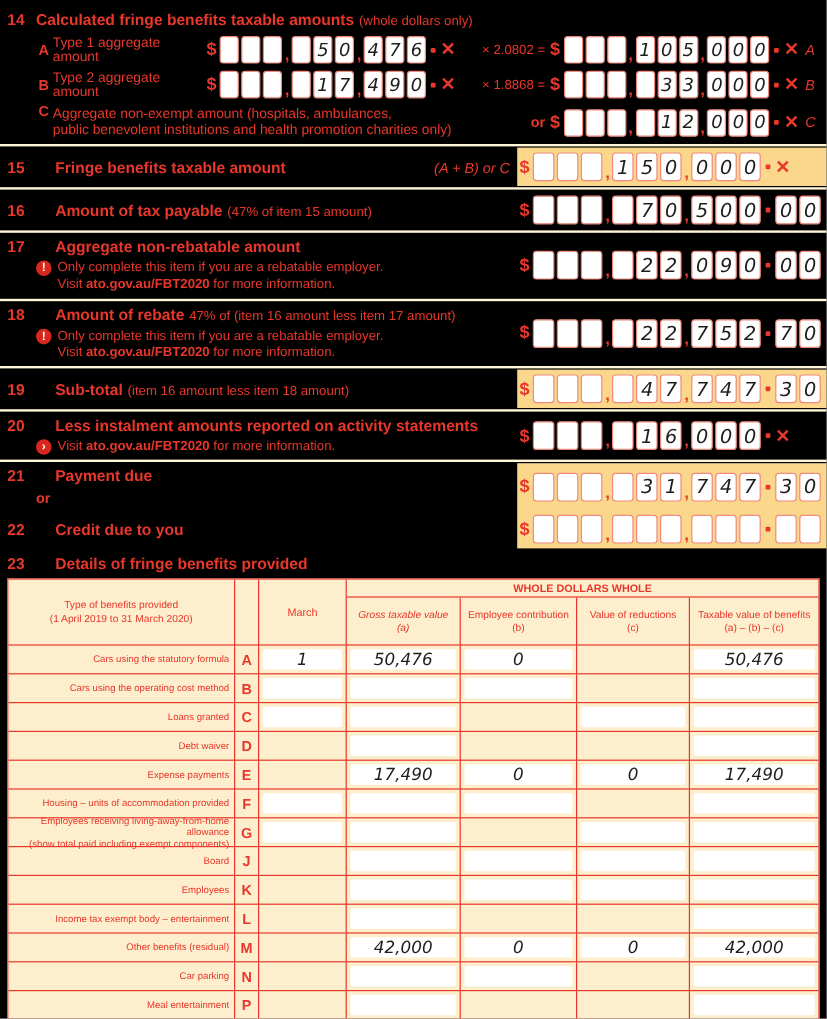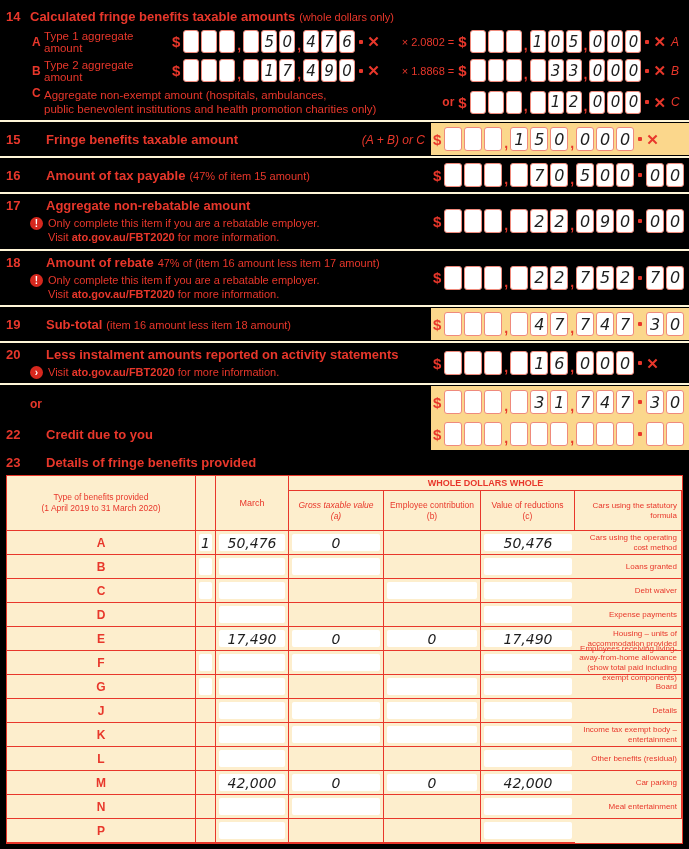--- a/index.html
+++ b/index.html
@@ -370,20 +370,24 @@
             <span class="dbox">0</span>
             <span class="dbox">0</span>
             <span class="dotsq"></span>
             <span class="xmark">✕</span>
           </span>
         </div>
       </div>
       <div class="divider"></div>
       <div class="item">
         <div class="ileft">
+          <div class="trow">
+            <span class="item-num">21</span>
+            <span class="item-title">Payment due</span>
+          </div>
           <div class="orlbl">or</div>
         </div>
         <div class="iright hl">
           <span class="amt">
             <span class="dollar">$</span>
             <span class="dbox"></span>
             <span class="dbox"></span>
             <span class="dbox"></span>
             <span class="comma">,</span>
             <span class="dbox"></span>
@@ -445,20 +449,24 @@
         <div>(a)</div>
       </div>
       <div class="tc th-col br" style="grid-area: 2 / 5;">
         <div>Employee contribution</div>
         <div>(b)</div>
       </div>
       <div class="tc th-col br" style="grid-area: 2 / 6;">
         <div>Value of reductions</div>
         <div>(c)</div>
       </div>
+      <div class="tc th-col" style="grid-area: 2 / 7;">
+        <div>Taxable value of benefits</div>
+        <div>(a) – (b) – (c)</div>
+      </div>
       <div class="tc br tc-label">
         <div>Cars using the statutory formula</div>
       </div>
       <div class="tc br tc-letter">A</div>
       <div class="tc tc-val br">
         <div class="wbox">1</div>
       </div>
       <div class="tc tc-val br">
         <div class="wbox">50,476</div>
       </div>
@@ -579,21 +587,21 @@
       <div class="tc tc-val br">
         <div class="wbox"></div>
       </div>
       <div class="tc tc-val br">
         <div class="wbox"></div>
       </div>
       <div class="tc tc-val">
         <div class="wbox"></div>
       </div>
       <div class="tc br tc-label">
-        <div>Details</div>
+        <div>Employees</div>
       </div>
       <div class="tc br tc-letter">K</div>
       <div class="tc tc-val br"></div>
       <div class="tc tc-val br">
         <div class="wbox"></div>
       </div>
       <div class="tc tc-val br">
         <div class="wbox"></div>
       </div>
       <div class="tc tc-val br">

